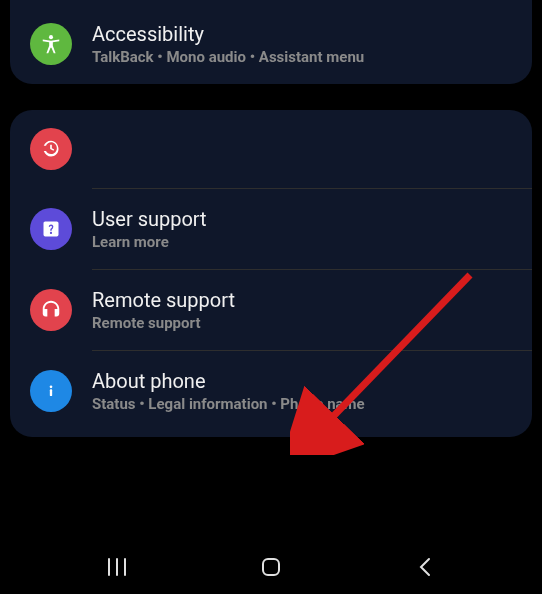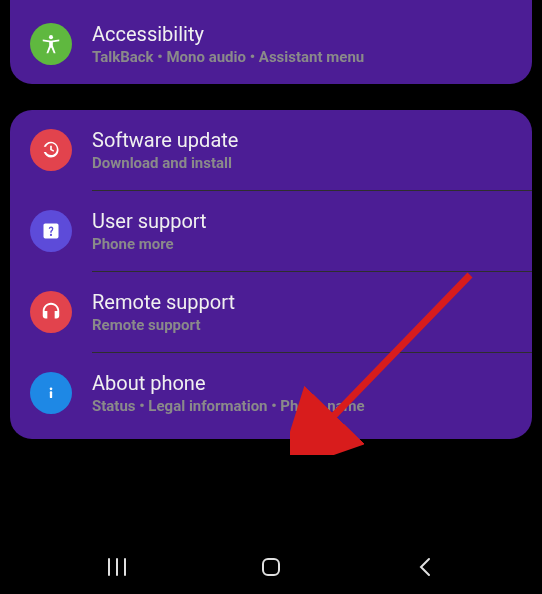--- a/index.html
+++ b/index.html
@@ -9,21 +9,21 @@
     }
     body {
       background: #000;
       font-family: -apple-system, BlinkMacSystemFont, 'Segoe UI', Roboto, sans-serif;
       width: 542px;
       height: 594px;
       overflow: hidden;
       position: relative;
     }
     .card {
-      background: #4c1d95;
+      background: #0f172a;
       border-radius: 22px;
       margin: 6px 10px;
     }
     .settings-item {
       display: flex;
       align-items: center;
       padding: 18px 20px;
       cursor: pointer;
     }
     .icon-wrap {
@@ -107,36 +107,32 @@
   </div>
 </div>
 
 <div class="card" style="margin-top: 26px; padding-bottom: 6px;">
   <div class="settings-item">
     <div class="icon-wrap icon-red">
       <svg width="20" height="20" viewBox="0 0 24 24" fill="white">
         <path d="M12 2C8 2 4.7 4.4 3.3 8H6c1.1-2.3 3.4-4 6-4 3.9 0 7 3.1 7 7s-3.1 7-7 7c-2.6 0-4.9-1.5-6-3.7l-2.7.1C4.8 18.7 8.1 21 12 21c5 0 9-4 9-9s-4-10-9-10zm-1 5v5l4 2 .8-1.4L13 11V7h-2z"></path>
       </svg>
     </div>
-    <div class="text-wrap">
-      <div class="item-title">Software update</div>
-      <div class="item-subtitle">Download and install</div>
-    </div>
   </div>
   <div class="divider"></div>
 
   <div class="settings-item">
     <div class="icon-wrap icon-purple">
       <svg width="20" height="20" viewBox="0 0 24 24" fill="white">
         <path d="M19 3H5c-1 0-2 1-2 2v14c0 1 1 2 2 2h14c1 0 2-1 2-2V5c0-1-1-2-2-2zm-7 15c-.7 0-1.3-.6-1.3-1.3s.6-1.3 1.3-1.3 1.3.6 1.3 1.3S12.7 18 12 18zm2.5-7.3c-.6.9-1.2 1.3-1.5 2-.1.3-.2.5-.2 1.3h-1.7c0-.8 0-1.5.4-2.2.4-.7 1-1.1 1.5-1.7.5-.6.3-1.7-.9-1.7-.8 0-1.2.6-1.4 1.1l-1.5-.6C9.6 7.6 10.6 6.5 12 6.5c1.2 0 2 .5 2.4 1.2.4.6.6 1.7.1 2.5z"></path>
       </svg>
     </div>
     <div class="text-wrap">
       <div class="item-title">User support</div>
-      <div class="item-subtitle">Phone more</div>
+      <div class="item-subtitle">Learn more</div>
     </div>
   </div>
   <div class="divider"></div>
 
   <div class="settings-item">
     <div class="icon-wrap icon-red">
       <svg width="22" height="22" viewBox="0 0 24 24" fill="white">
         <path d="M12 2C7 2 3 6 3 11v5c0 1.7 1.3 3 3 3h2v-8H5v0c0-3.9 3.1-7 7-7s7 3.1 7 7v0h-3v8h2c1.7 0 3-1.3 3-3v-5c0-5-4-9-9-9z"></path>
       </svg>
     </div>

